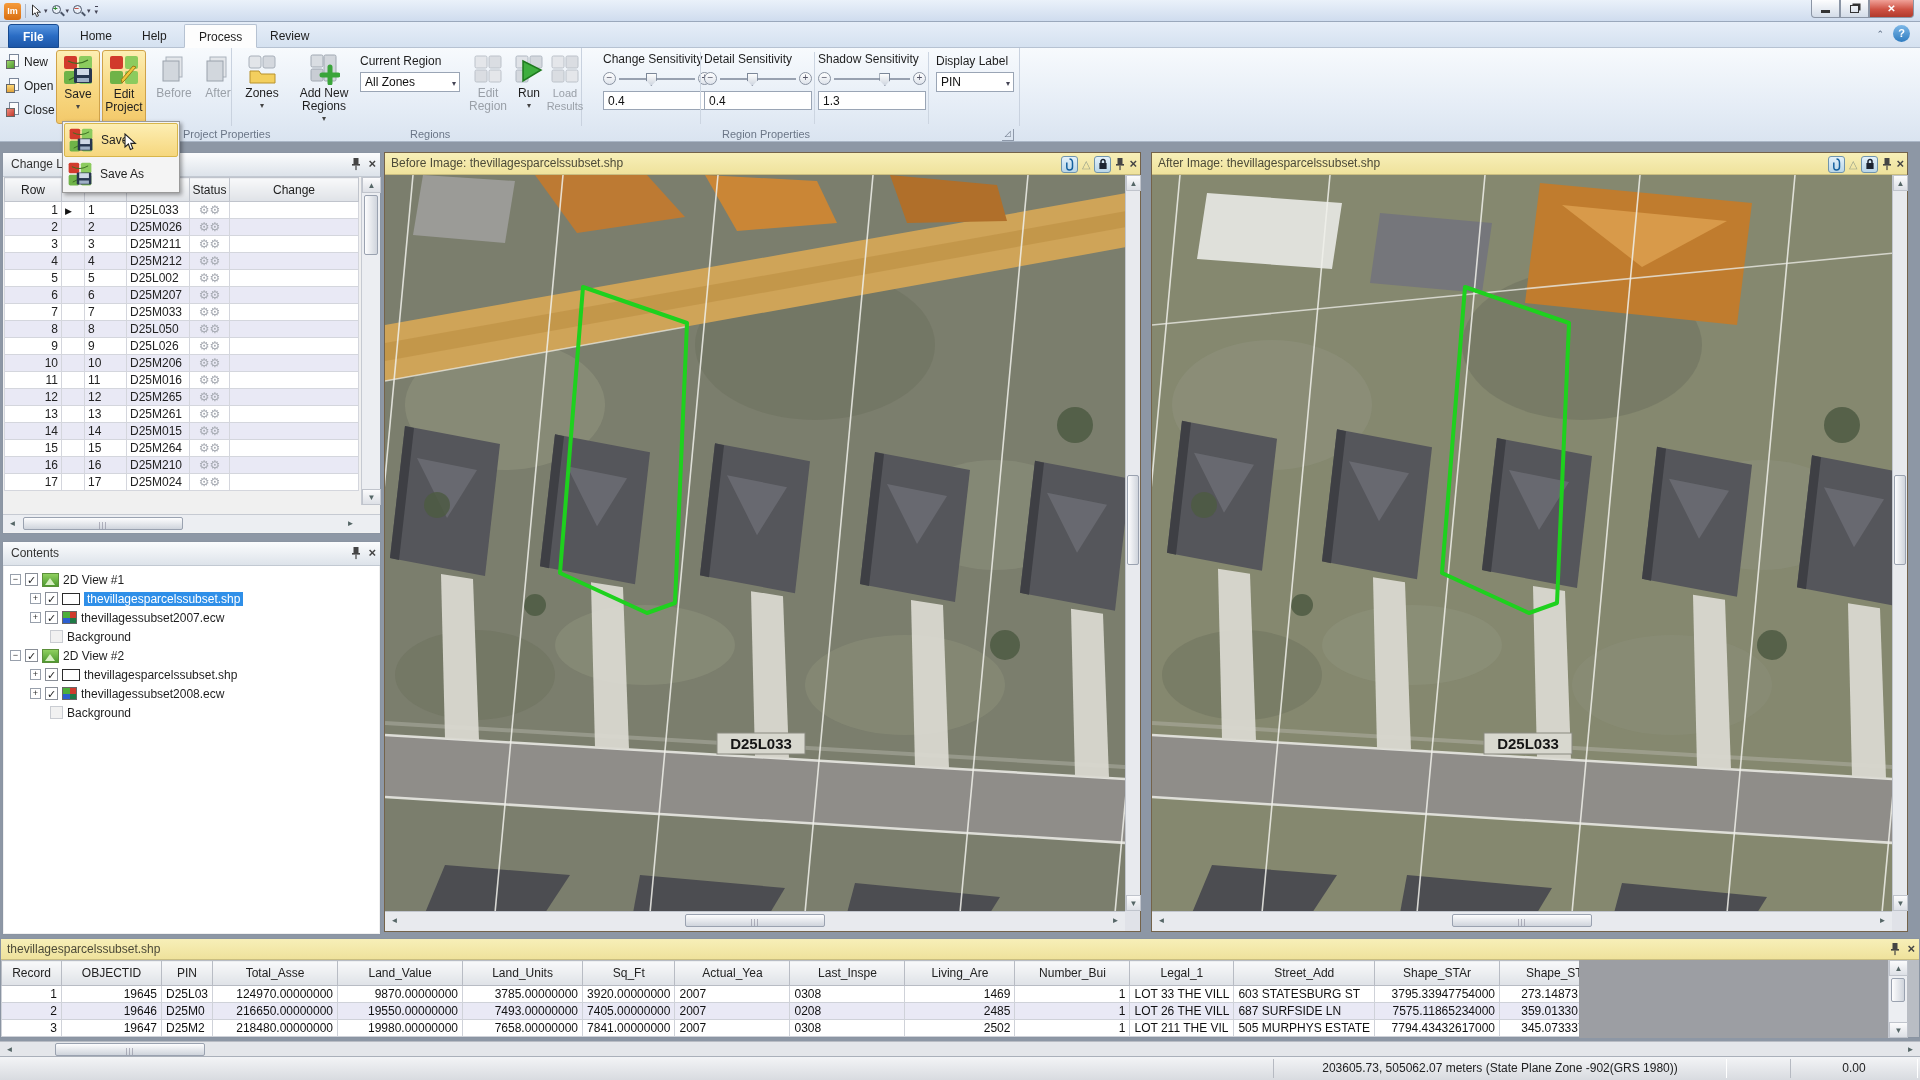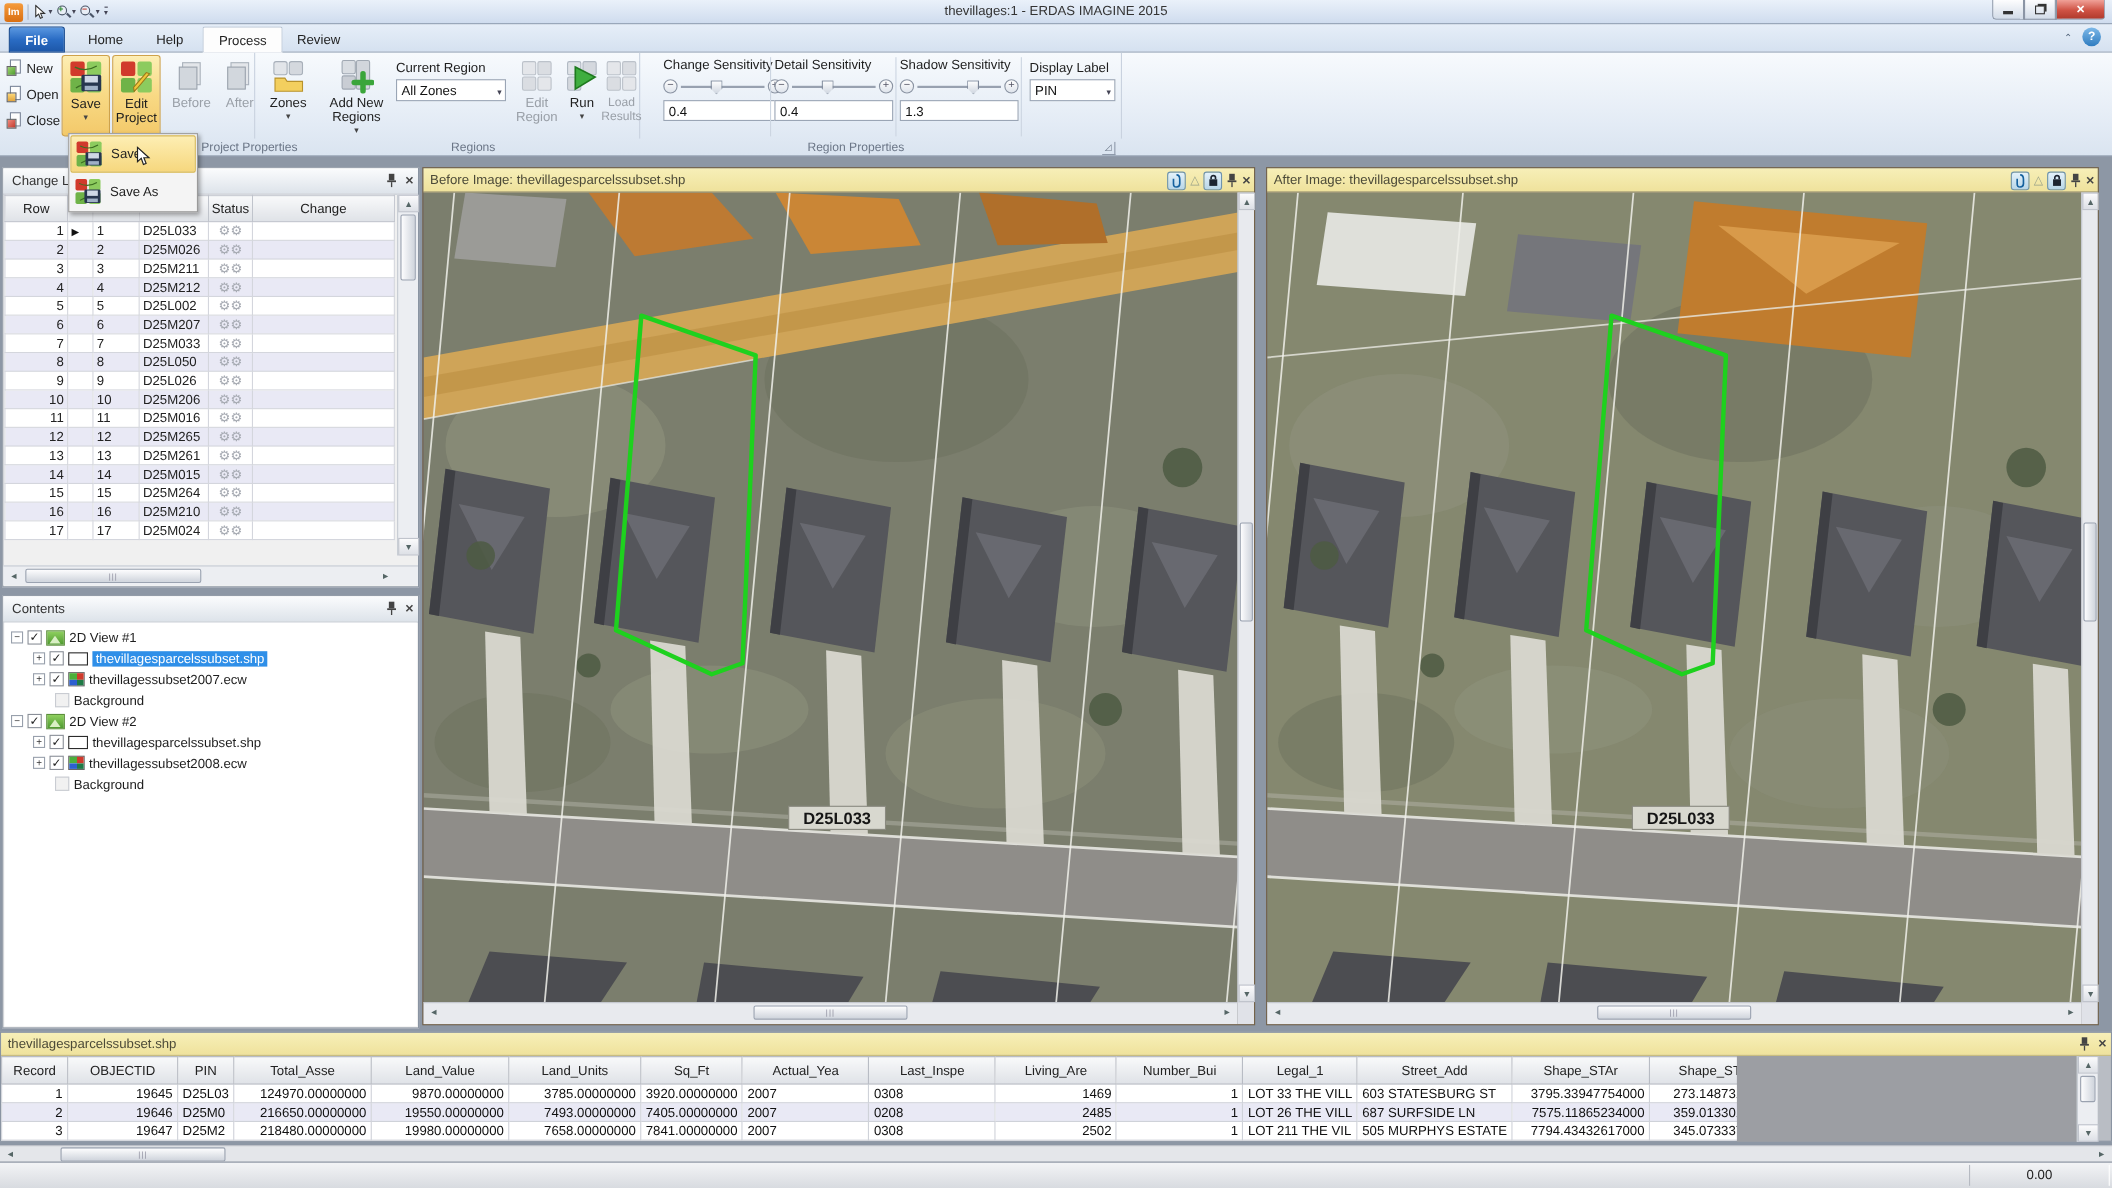--- a/index.html
+++ b/index.html
@@ -175,21 +175,20 @@
     <div class="qbtn">
       <span class="magni">
           <span class="lens"></span>
           <span class="handle"></span>
           <span class="sign" style="color:#c0392b">−</span>
         </span>
       <span class="dd">▾</span>
     </div>
     <span class="dd" style="border-top:1px solid #445; padding-top:1px;">▾</span>
   </div>
-  <div id="window-title">thevillages:1 - ERDAS IMAGINE 2015</div>
   <div class="winbtns">
     <div class="winbtn">
         <span class="wmin"></span>
       </div>
     <div class="winbtn">
         <span class="wres"></span>
       </div>
     <div class="winbtn close">
         <span>✕</span>
       </div>
@@ -359,21 +358,21 @@
      <div class="sval">1.3</div>
         </div>
       </div>
     <div class="subsep" style="left:118px;"></div>
     <div class="subsep" style="left:232px;"></div>
     <div class="subsep" style="left:346px;"></div>
     <div class="rlabel" style="left:354px; top:6px;">Display Label</div>
     <div class="combo" style="left:354px; top:24px; width:78px;">
       <span>PIN</span><span class="carr">▾</span>
     </div>
-    <div class="glabel" style="left:152px;">Region Properties</div>
+    <div class="glabel" style="left:140px;">Region Properties</div>
     <div class="launcher" style="left:420px;">◿</div>
   </div>
 </div>
 
 <div id="save-menu">
   <div class="mitem hl">
     <span class="micon"><svg viewBox="0 0 32 32" width="100%" height="100%">
     <rect x="2" y="2" width="13" height="13" rx="2" fill="#d13a2c"></rect>
     <rect x="17" y="2" width="13" height="13" rx="2" fill="#8ccb5e"></rect>
     <rect x="2" y="17" width="13" height="13" rx="2" fill="#6fb348"></rect>
@@ -964,16 +963,19 @@
   </div>
 </div>
 
 <div id="bottom-hscroll">
   <div class="harr" style="left:1px; top:0;">◄</div>
   <div class="hthumb" style="left:55px; width:150px; top:1px;">|||</div>
   <div class="harr" style="right:1px; top:0;">►</div>
 </div>
 
 <div id="statusbar">
+  <div class="scell" style="left:1273px; width:454px;">
+    <span>203605.73, 505062.07 meters (State Plane Zone -902(GRS 1980))</span>
+  </div>
   <div class="scell" style="left:1790px; width:128px;">
     <span>0.00</span>
   </div>
 </div>
 
 </body></html>

